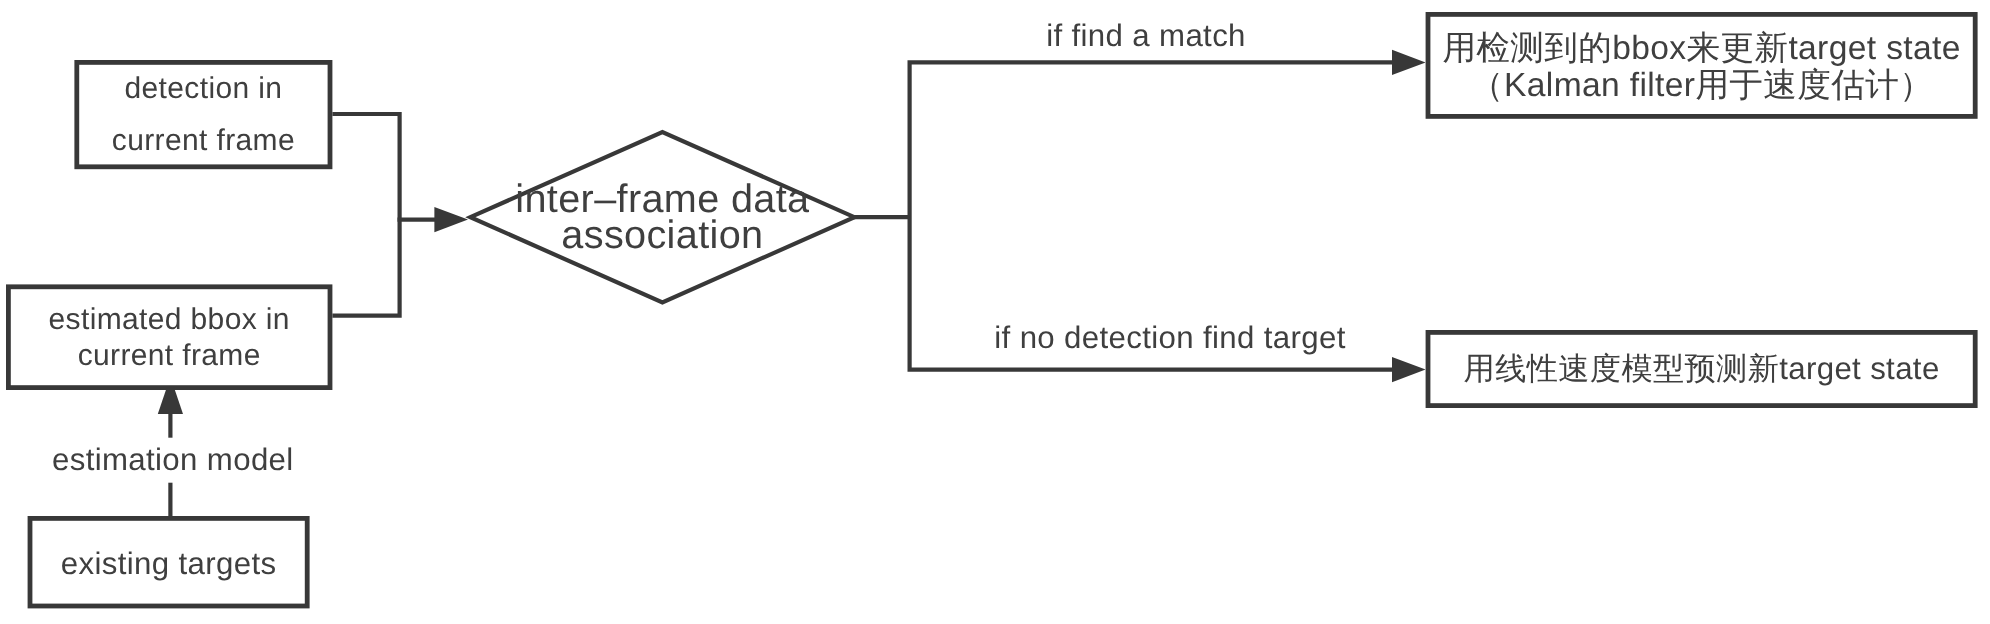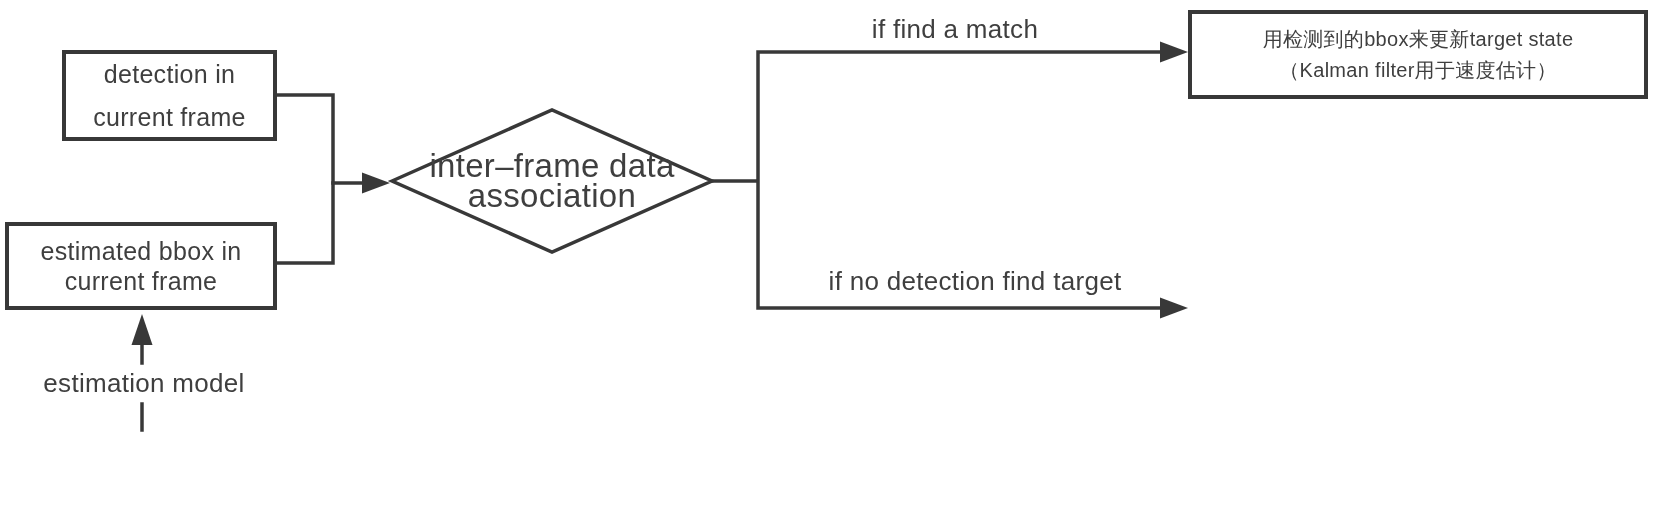--- a/index.html
+++ b/index.html
@@ -29,23 +29,23 @@
     border: 4px solid #383838;
     background: #ffffff;
     display: flex;
     align-items: center;
     justify-content: center;
     text-align: center;
     white-space: pre-line;
     letter-spacing: 0.3px;
   }
   .node-detection   { left: 62px;   top: 50px;  width: 215px; height: 91px; font-size: 25px; line-height: 43px; }
-  .node-estimated   { left: 5px;    top: 222px; width: 272px; height: 88px; font-size: 25px; line-height: 30px; }
+  .node-estimated   { left: 5px;    top: 237px; width: 272px; height: 88px; font-size: 25px; line-height: 30px; }
   .node-existing    { left: 23px;   top: 430px; width: 235px; height: 77px; font-size: 26px; line-height: 30px; }
-  .node-update      { left: 1188px; top: 10px;  width: 460px; height: 89px; font-size: 20px; line-height: 31px; }
+  .node-update      { left: 1188px; top: 10px;  width: 460px; height: 89px; font-size: 28px; line-height: 31px; }
   .node-predict     { left: 1188px; top: 275px; width: 460px; height: 65px; font-size: 26px; line-height: 31px; }
 
   .diamond-label {
     position: absolute;
     left: 392px;
     top: 110px;
     width: 320px;
     height: 142px;
     display: flex;
     align-items: center;
@@ -91,27 +91,29 @@
 
     <polygon points="392,181 552,110 712,181 552,252" fill="#ffffff" stroke="#383838" stroke-width="3.5" stroke-linejoin="miter"></polygon>
   </svg>
 
   <div class="node node-detection">detection in
 current frame</div>
 
   <div class="node node-estimated">estimated bbox in
 current frame</div>
 
+  <div class="node node-existing">existing targets</div>
 
   <div class="diamond-label">inter–frame data
 association</div>
 
   <div class="node node-update">用检测到的bbox来更新target state
 （Kalman filter用于速度估计）</div>
 
+  <div class="node node-predict">用线性速度模型预测新target state</div>
 
   <div class="edge-label label-estimation">estimation model</div>
 
   <div class="edge-label label-match">if find a match</div>
 
   <div class="edge-label label-nomatch">if no detection find target</div>
 
 </div>
 
 </body></html>

